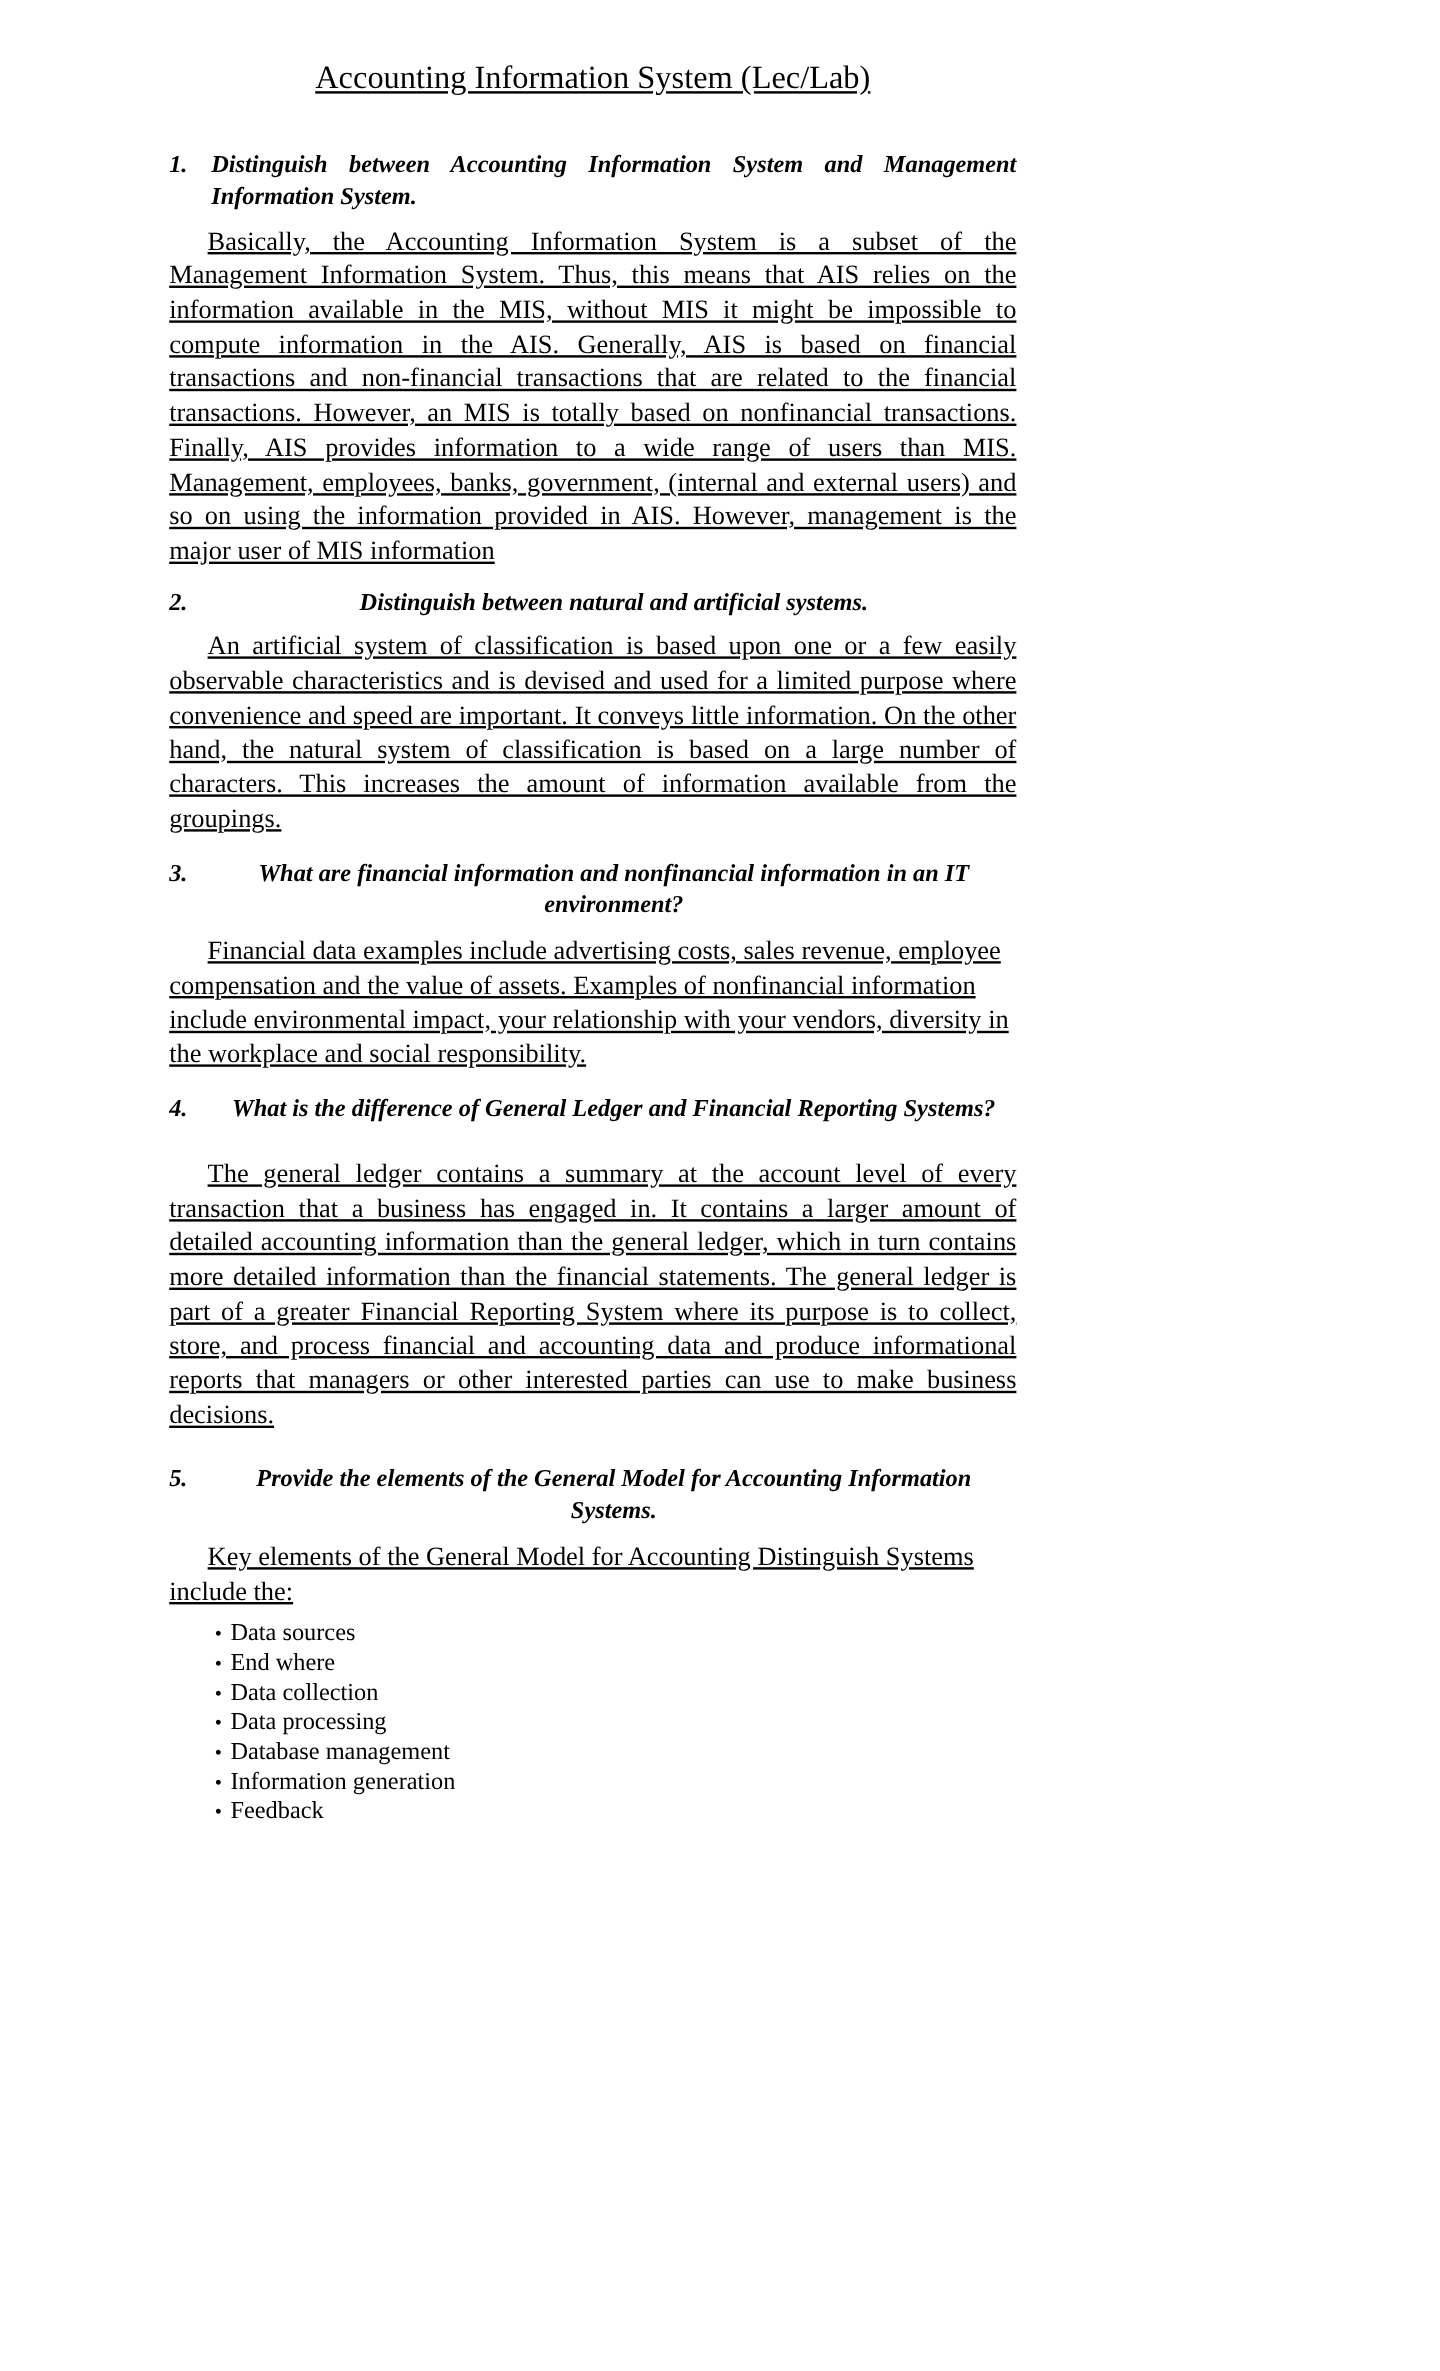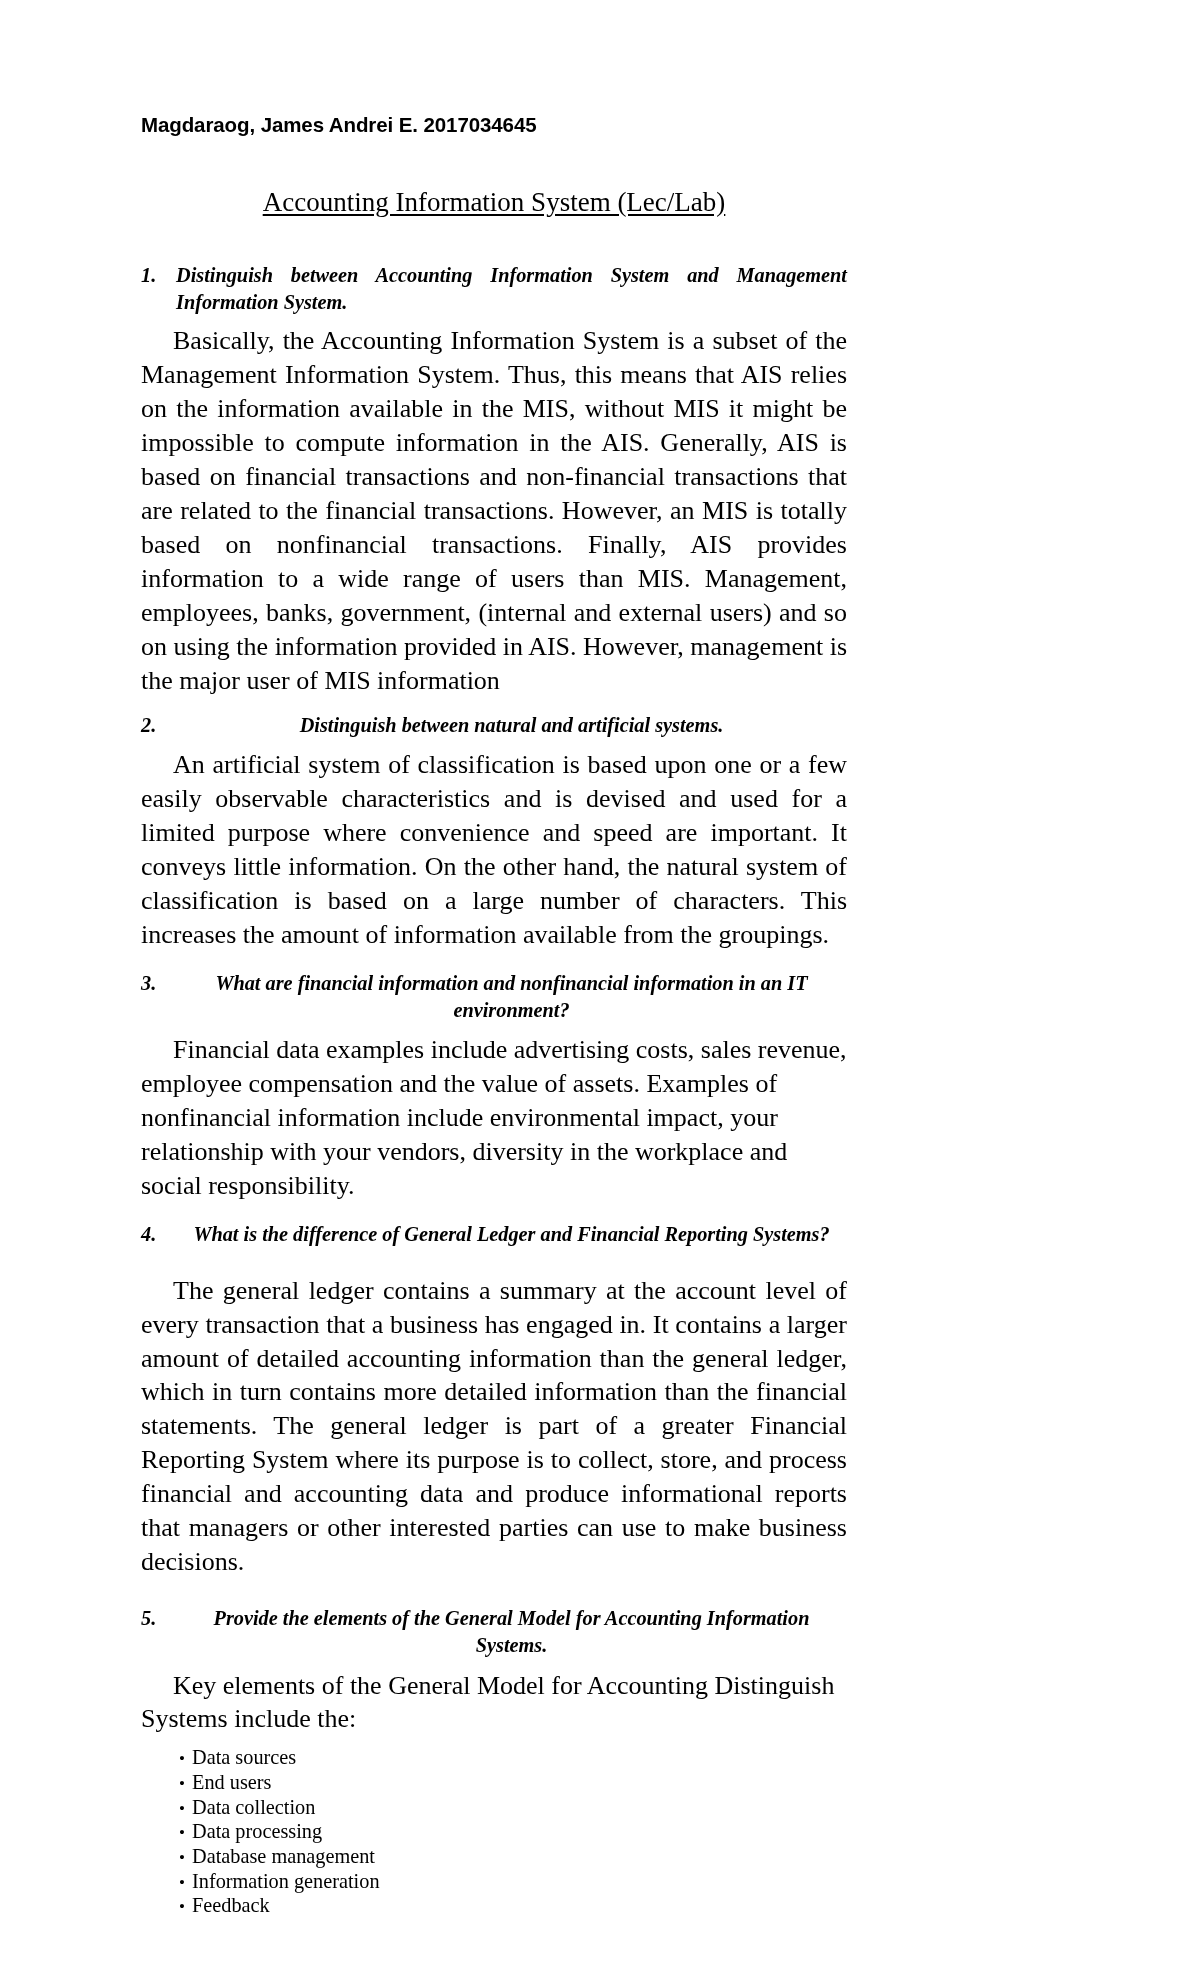--- a/index.html
+++ b/index.html
@@ -77,25 +77,26 @@
     flex: 1 1 auto;
     text-align: justify;
     text-justify: inter-word;
     font-weight: bold;
   }
   .qtext.nojust { text-align: center; }
 
   
   .para {
     margin: 0;
-    font-size: 26px;
+    font-size: 22px;
     line-height: 1.305;
     text-align: justify;
     text-justify: inter-word;
     text-indent: 32px;
+    text-decoration: underline;
   }
   .para.left { text-align: left; }
 
   
   .gap-q1   { height: 42px; }
   .gap-a1   { height: 9px; }
   .gap-q2   { height: 15px; }
   .gap-a2   { height: 9px; }
   .gap-q3   { height: 18px; }
   .gap-a3   { height: 10px; }
@@ -127,21 +128,20 @@
     line-height: 1;
   }
   .bullet-label { flex: 1 1 auto; }
 </style>
 </head>
 <body>
 
 <div class="page">
   <div class="content">
 
-    <p class="student-header">Magdaraog, James Andrei E. 2017034645</p>
 
     <h1 class="doc-title">
       <span>Accounting Information System (Lec/Lab)</span>
     </h1>
 
     <div class="gap-q1"></div>
 
     <div class="qitem">
       <span class="qnum">1.</span>
       <span class="qtext">Distinguish between Accounting Information System and Management Information System.</span>
@@ -187,21 +187,21 @@
 
     <div class="gap-list"></div>
 
     <ul class="bullets">
       <li>
         <span class="bullet-dot">•</span>
         <span class="bullet-label">Data sources</span>
       </li>
       <li>
         <span class="bullet-dot">•</span>
-        <span class="bullet-label">End users</span>
+        <span class="bullet-label">End where</span>
       </li>
       <li>
         <span class="bullet-dot">•</span>
         <span class="bullet-label">Data collection</span>
       </li>
       <li>
         <span class="bullet-dot">•</span>
         <span class="bullet-label">Data processing</span>
       </li>
       <li>

